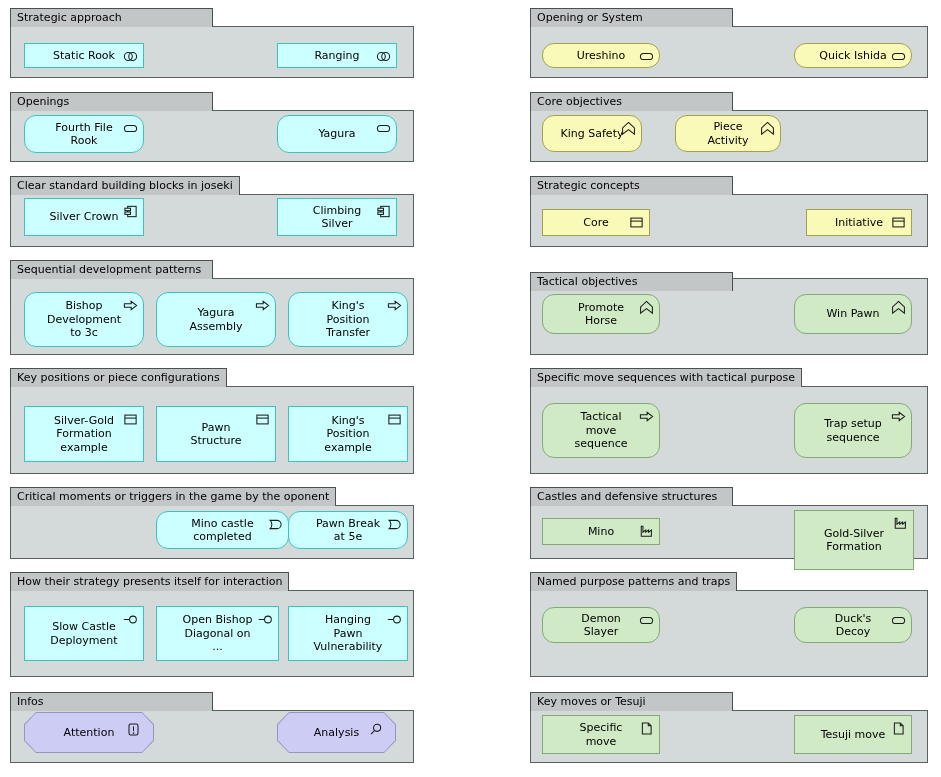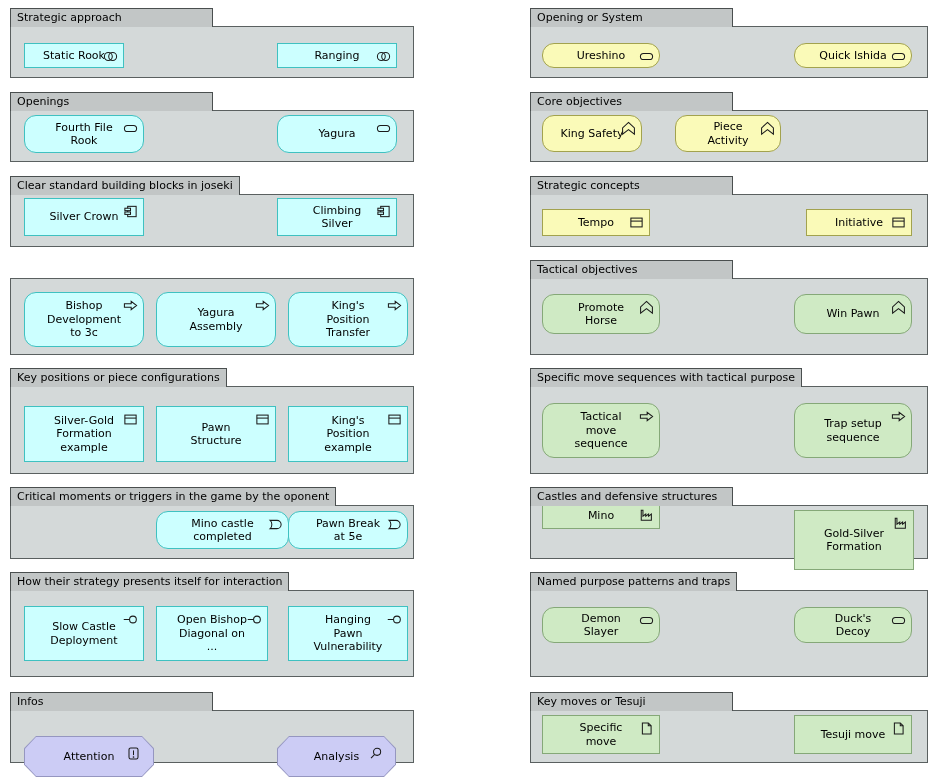--- a/index.html
+++ b/index.html
@@ -8,21 +8,21 @@
   .tab{position:absolute;z-index:3;height:19px;min-width:203px;width:max-content;
     box-sizing:border-box;background:#c2c6c6;border:1px solid #4a4f4f;border-bottom:none;
     padding:2px 6px 0;font-size:11px;white-space:nowrap;}
   .gbody{position:absolute;z-index:1;background:#d4d9d9;border:1px solid #5a6060;box-sizing:border-box;}
   .el{position:absolute;z-index:2;display:flex;align-items:center;justify-content:center;
     text-align:center;font-size:11px;line-height:13.5px;white-space:pre-line;box-sizing:border-box;}
   .cyan{background:#ccffff;border:1px solid #3fc1c1;}
   .yellow{background:#fafab8;border:1px solid #a2a24e;text-align:center;}
   .green{background:#cfeac4;border:1px solid #85a878;}
   .round{border-radius:12px;}
-  .oct{background:transparent;border:none;margin-top:24px;}
+  .oct{background:transparent;border:none;}
   .octbg{position:absolute;inset:0;z-index:-1;background:#9596c0;
     clip-path:polygon(12px 0,calc(100% - 12px) 0,100% 30%,100% 70%,calc(100% - 12px) 100%,12px 100%,0 70%,0 30%);}
   .octbg::after{content:"";position:absolute;inset:1px;background:#ccccf5;
     clip-path:polygon(11px 0,calc(100% - 11px) 0,100% 30%,100% 70%,calc(100% - 11px) 100%,11px 100%,0 70%,0 30%);}
   .ic{position:absolute;top:5px;right:5px;width:15px;height:15px;}
   .oct .ic{top:10px;right:13px;}
   .lbl{padding:0 3px;}
   .sym{fill:none;stroke:#1a1a1a;stroke-width:1.1;}
   .hidden-defs{position:absolute;width:0;height:0;overflow:hidden;}
 </style>
@@ -76,21 +76,21 @@
         <circle cx="9.7" cy="5.7" r="3.8"></circle>
         <line x1="6.9" y1="8.7" x2="3.2" y2="12.4"></line>
       </g>
   </defs>
 </svg>
 
 <div class="canvas">
 
   <div class="tab" style="left:10px;top:8px">Strategic approach</div>
   <div class="gbody" style="left:10px;top:26px;width:404px;height:52px"></div>
-  <div class="el cyan" style="left:24px;top:43px;width:100px;height:25px">
+  <div class="el cyan" style="left:24px;top:43px;width:120px;height:25px">
     <svg class="ic" viewBox="0 0 16 15">
         <use href="#s-collab"></use>
       </svg>
     <span class="lbl">Static Rook</span>
   </div>
   <div class="el cyan" style="left:277px;top:43px;width:120px;height:25px">
     <svg class="ic" viewBox="0 0 16 15">
         <use href="#s-collab"></use>
       </svg>
     <span class="lbl">Ranging</span>
@@ -121,20 +121,21 @@
     <span class="lbl">Silver Crown</span>
   </div>
   <div class="el cyan" style="left:277px;top:198px;width:120px;height:38px">
     <svg class="ic" viewBox="0 0 16 15">
         <use href="#s-component"></use>
       </svg>
     <span class="lbl">Climbing
 Silver</span>
   </div>
 
+  <div class="tab" style="left:10px;top:260px">Sequential development patterns</div>
   <div class="gbody" style="left:10px;top:278px;width:404px;height:77px"></div>
   <div class="el cyan round" style="left:24px;top:292px;width:120px;height:55px">
     <svg class="ic" viewBox="0 0 16 15">
         <use href="#s-process"></use>
       </svg>
     <span class="lbl">Bishop
 Development
 to 3c</span>
   </div>
   <div class="el cyan round" style="left:156px;top:292px;width:120px;height:55px">
@@ -198,21 +199,21 @@
 
   <div class="tab" style="left:10px;top:572px">How their strategy presents itself for interaction</div>
   <div class="gbody" style="left:10px;top:590px;width:404px;height:87px"></div>
   <div class="el cyan" style="left:24px;top:606px;width:120px;height:55px">
     <svg class="ic" viewBox="0 0 16 15">
         <use href="#s-interface"></use>
       </svg>
     <span class="lbl">Slow Castle
 Deployment</span>
   </div>
-  <div class="el cyan" style="left:156px;top:606px;width:112px;height:55px">
+  <div class="el cyan" style="left:156px;top:606px;width:123px;height:55px">
     <svg class="ic" viewBox="0 0 16 15">
         <use href="#s-interface"></use>
       </svg>
     <span class="lbl">Open Bishop
 Diagonal on
 ...</span>
   </div>
   <div class="el cyan" style="left:288px;top:606px;width:120px;height:55px">
     <svg class="ic" viewBox="0 0 16 15">
         <use href="#s-interface"></use>
@@ -269,30 +270,30 @@
     <span class="lbl">Piece
 Activity</span>
   </div>
 
   <div class="tab" style="left:530px;top:176px">Strategic concepts</div>
   <div class="gbody" style="left:530px;top:194px;width:398px;height:53px"></div>
   <div class="el yellow" style="left:542px;top:209px;width:108px;height:27px">
     <svg class="ic" viewBox="0 0 16 15">
         <use href="#s-object"></use>
       </svg>
-    <span class="lbl">Tempo</span>
+    <span class="lbl">Core</span>
   </div>
   <div class="el yellow" style="left:806px;top:209px;width:106px;height:27px">
     <svg class="ic" viewBox="0 0 16 15">
         <use href="#s-object"></use>
       </svg>
     <span class="lbl">Initiative</span>
   </div>
 
-  <div class="tab" style="left:530px;top:260px">Tactical objectives</div>
+  <div class="tab" style="left:530px;top:272px">Tactical objectives</div>
   <div class="gbody" style="left:530px;top:278px;width:398px;height:77px"></div>
   <div class="el green round" style="left:542px;top:294px;width:118px;height:40px">
     <svg class="ic" viewBox="0 0 16 15">
         <use href="#s-goal"></use>
       </svg>
     <span class="lbl">Promote
 Horse</span>
   </div>
   <div class="el green round" style="left:794px;top:294px;width:118px;height:40px">
     <svg class="ic" viewBox="0 0 16 15">
@@ -314,21 +315,21 @@
   <div class="el green round" style="left:794px;top:403px;width:118px;height:55px">
     <svg class="ic" viewBox="0 0 16 15">
         <use href="#s-process"></use>
       </svg>
     <span class="lbl">Trap setup
 sequence</span>
   </div>
 
   <div class="tab" style="left:530px;top:487px">Castles and defensive structures</div>
   <div class="gbody" style="left:530px;top:505px;width:398px;height:54px"></div>
-  <div class="el green" style="left:542px;top:502px;width:118px;height:27px">
+  <div class="el green" style="left:542px;top:518px;width:118px;height:27px">
     <svg class="ic" viewBox="0 0 16 15">
         <use href="#s-facility"></use>
       </svg>
     <span class="lbl">Mino</span>
   </div>
   <div class="el green" style="left:794px;top:510px;width:120px;height:60px">
     <svg class="ic" viewBox="0 0 16 15">
         <use href="#s-facility"></use>
       </svg>
     <span class="lbl">Gold-Silver

